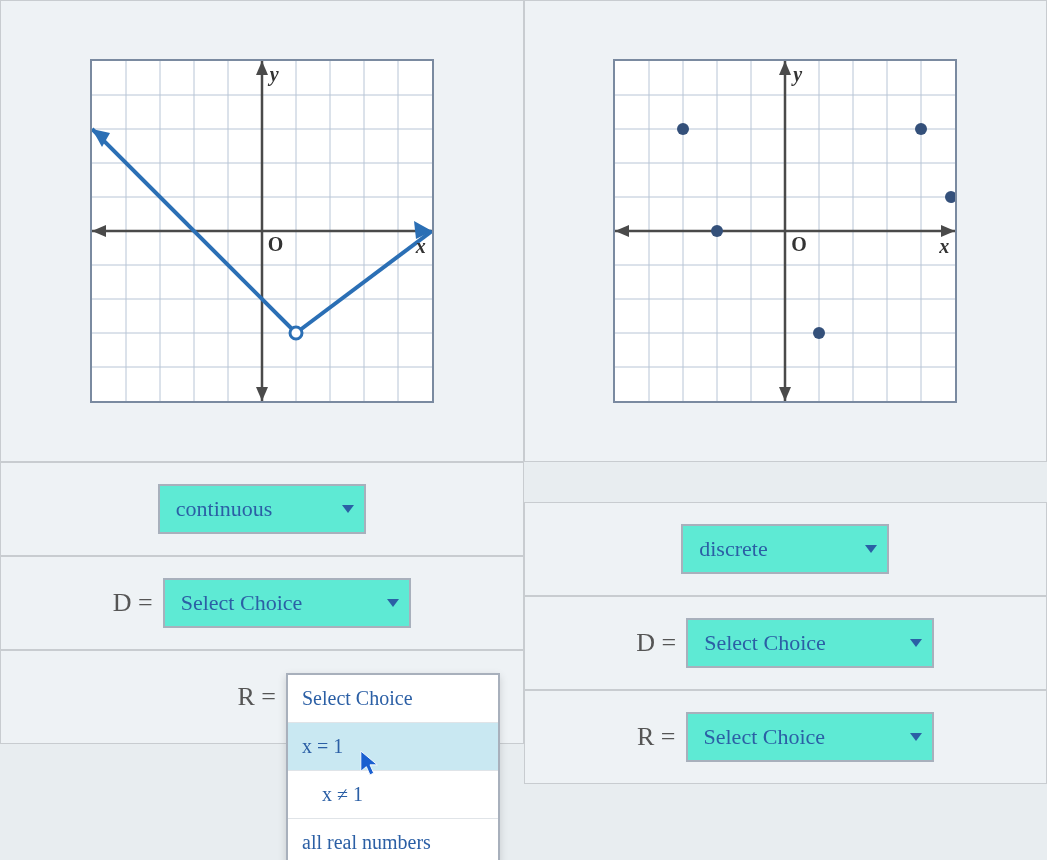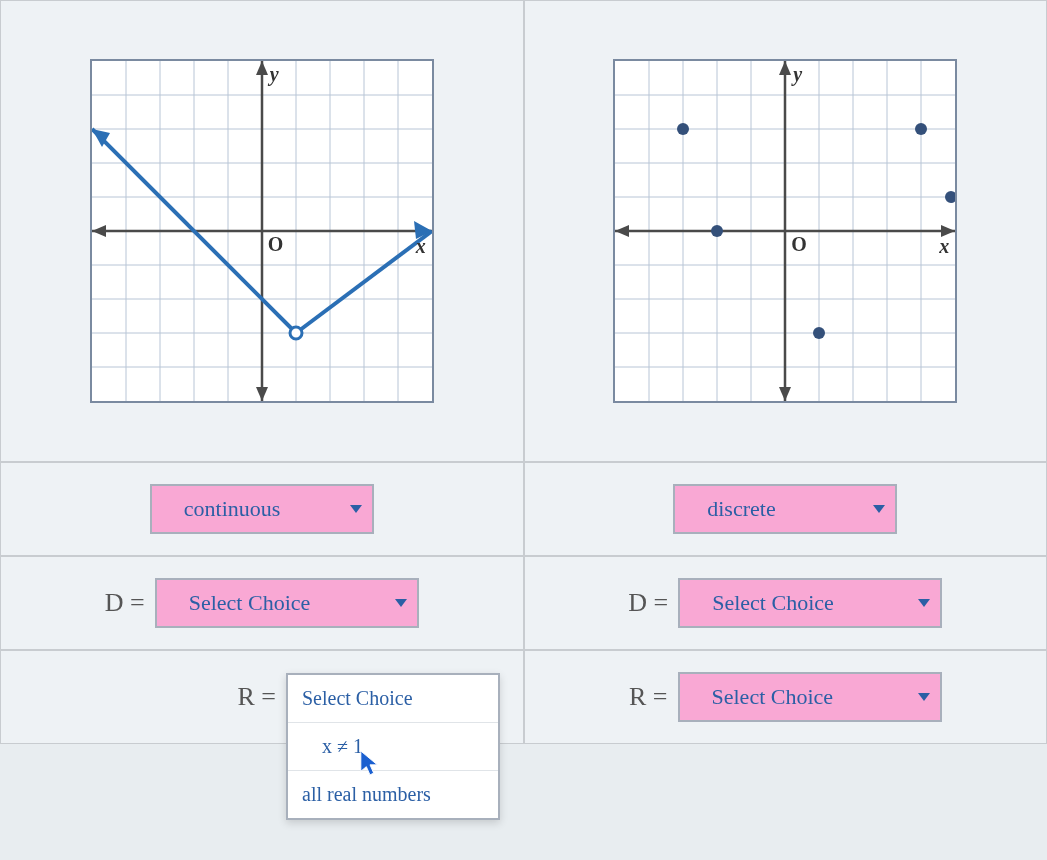--- a/index.html
+++ b/index.html
@@ -40,25 +40,25 @@
     position: relative;
   }
   .grid-svg {
     position: absolute;
     top: 0;
     left: 0;
     width: 100%;
     height: 100%;
   }
   .select-box {
-    background: #f9a8d4;
+    background: #5eead4;
     border: 2px solid #a8b0bc;
     color: #2b5fa5;
     font-size: 22px;
-    padding: 10px 38px 10px 32px;
+    padding: 10px 38px 10px 16px;
     position: relative;
     display: inline-flex;
     align-items: center;
     min-width: 150px;
   }
   .select-box .chev {
     position: absolute;
     right: 10px;
     top: 50%;
     transform: translateY(-50%);
@@ -178,20 +178,21 @@
         </div>
       </div>
     </div>
 
     <div class="cell" style="height:72px;position:relative;overflow:visible;">
       <div class="row-flex" style="position:relative;">
         <span class="label">R =</span>
         <div style="position:relative;">
           <div class="dropdown-menu" style="top:-24px;left:0;">
             <div class="dropdown-item">Select Choice</div>
+            <div class="dropdown-item hl">x = 1</div>
             <div class="dropdown-item" style="position:relative;padding-left:34px;">x ≠ 1</div>
             <div class="dropdown-item">all real numbers</div>
 
           </div>
         </div>
       </div>
       <svg class="cursor" style="left:358px;top:98px;" viewBox="0 0 24 30">
         <path d="M2 2 L2 24 L8 19 L12 28 L16 26 L12 17 L20 17 Z" fill="#1a5fd0" stroke="#ffffff" stroke-width="1"></path>
       </svg>
     </div>
@@ -237,21 +238,21 @@
             <circle cx="306" cy="68" r="6"></circle>
             <circle cx="336" cy="136" r="6"></circle>
           </g>
         </svg>
         <div class="axis-label" style="left:178px;top:2px;">y</div>
         <div class="axis-label" style="right:6px;top:174px;">x</div>
         <div class="axis-label" style="left:176px;top:172px;font-style:normal;">O</div>
       </div>
     </div>
 
-    <div class="cell" style="height:72px;">
+    <div class="cell" style="height:72px;margin-top:40px;">
       <div class="select-box">
         <span>discrete</span>
         <span class="chev"></span>
       </div>
     </div>
 
     <div class="cell" style="height:72px;">
       <div class="row-flex">
         <span class="label">D =</span>
         <div class="select-box" style="min-width:190px;">

